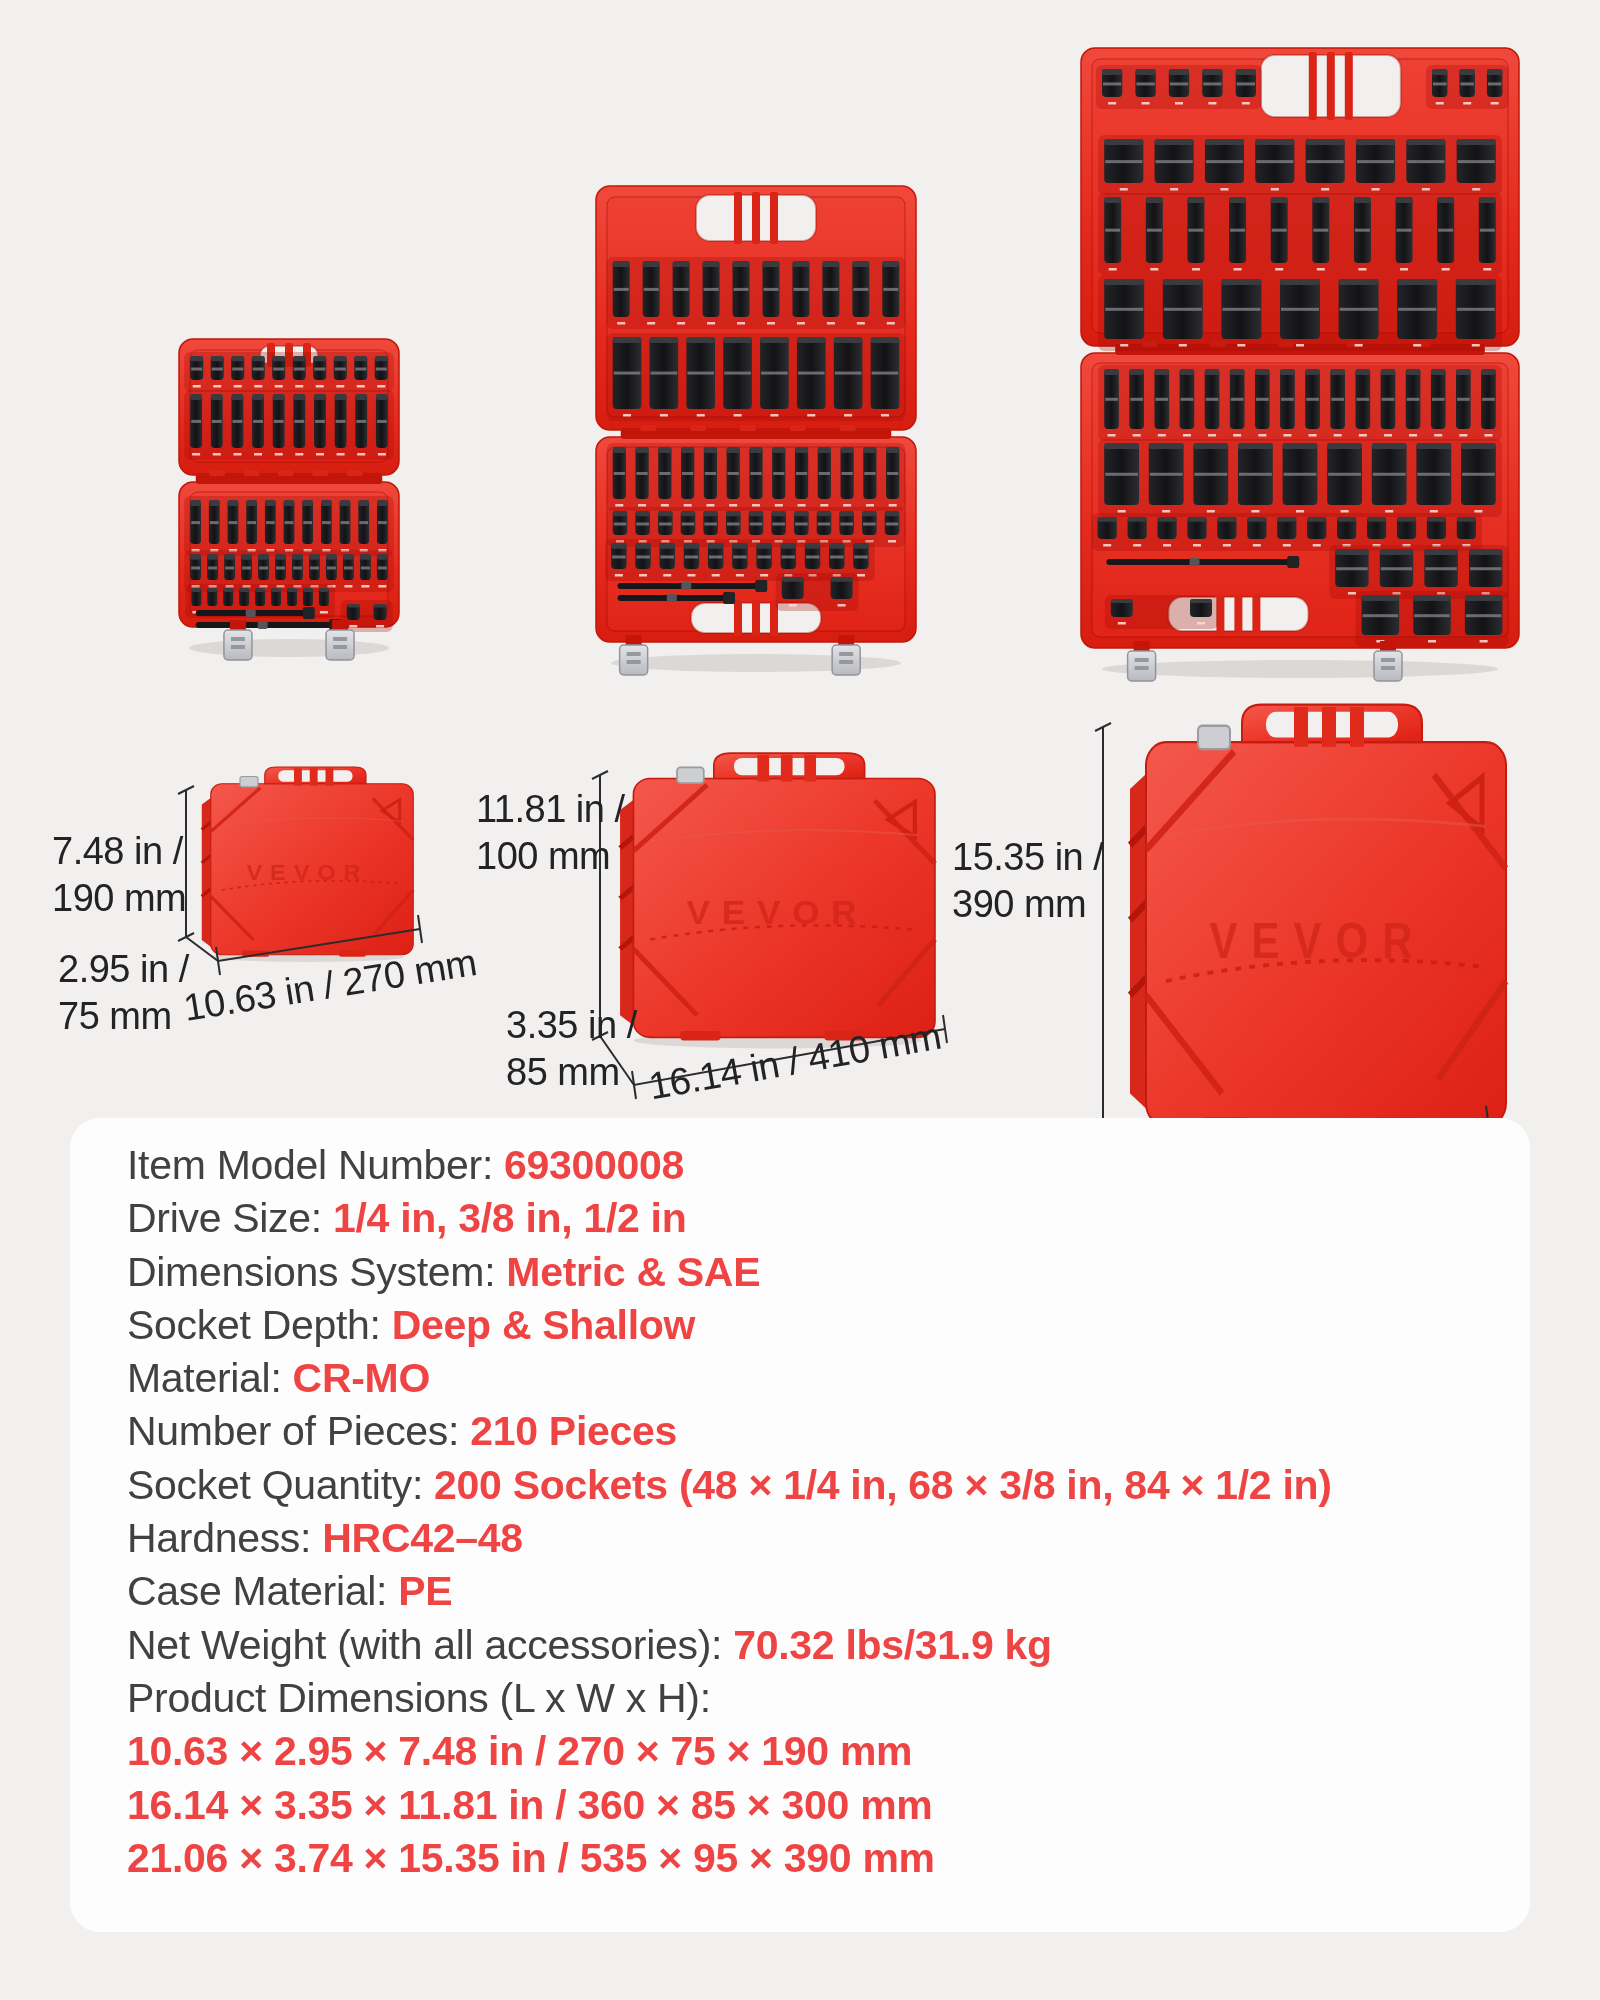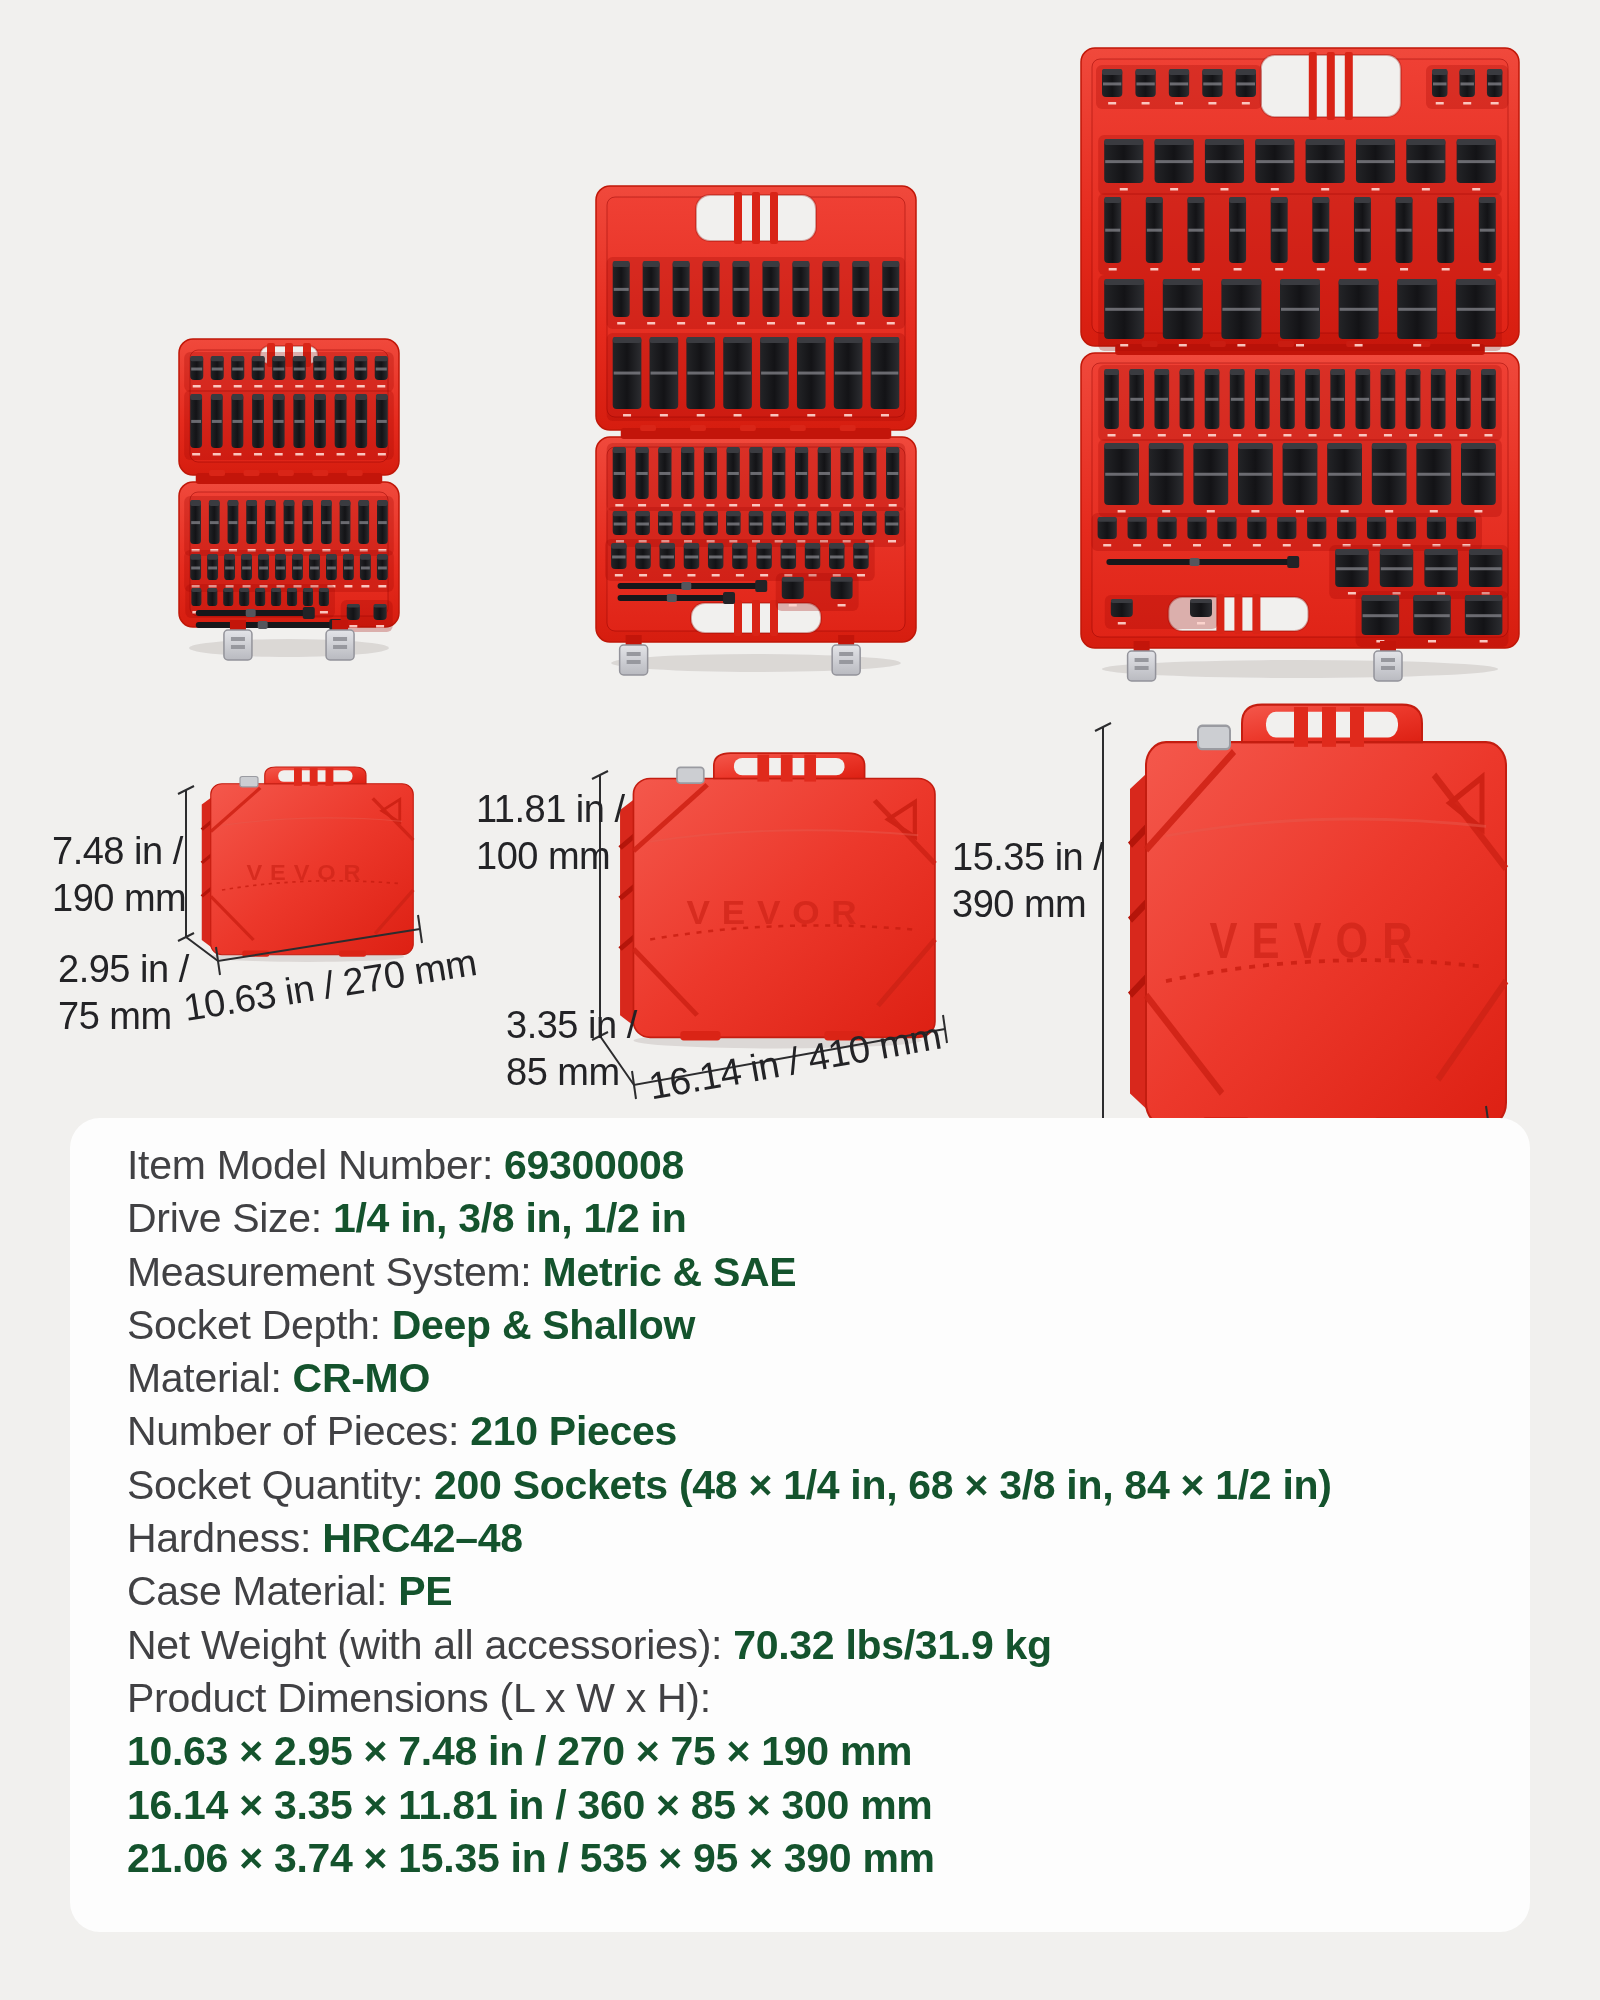--- a/index.html
+++ b/index.html
@@ -4,21 +4,21 @@
 <style>
   html,body{margin:0;padding:0;background:#e4e3e1;}
   .scene{position:relative;width:1600px;height:2000px;background:#f1f0ee;overflow:hidden;
          font-family:"Liberation Sans",sans-serif;}
   .scene svg{position:absolute;display:block;}
   .dim-label{position:absolute;font-size:38px;color:#232326;line-height:47px;letter-spacing:-0.5px;white-space:pre;}
   .dim-label.rot{text-align:center;}
   .spec-panel{position:absolute;left:70px;top:1118px;width:1460px;height:814px;background:#fdfdfd;
               border-radius:30px;box-sizing:border-box;padding:21px 40px 0 57px;}
   .spec-row{font-size:41px;line-height:53.3px;color:#414144;letter-spacing:-0.3px;white-space:pre;}
-  .spec-row .val{color:#14532d;font-weight:700;}
+  .spec-row .val{color:#ef4444;font-weight:700;}
   .emboss{font-family:"Liberation Sans",sans-serif;font-weight:700;font-size:21px;letter-spacing:7px;
           fill:#cf2418;opacity:.72;}
   .dimline{stroke:#2c2c2e;stroke-width:2;fill:none;}
 </style>
 </head>
 <body>
 
 <div class="scene">
 
   <svg width="0" height="0">
@@ -973,21 +973,21 @@
   <div class="dim-label" style="left:506px;top:1002px"><span>3.35 in /</span><br><span>85 mm</span></div>
   <div class="dim-label rot" style="left:630px;top:1038px;width:330px;transform:rotate(-10deg)">16.14 in / 410 mm</div>
 
   <div class="dim-label" style="left:952px;top:834px"><span>15.35 in /</span><br><span>390 mm</span></div>
   <div class="dim-label" style="left:992px;top:1196px"><span>3.74 in /</span><br><span>95 mm</span></div>
   <div class="dim-label rot" style="left:1150px;top:1165px;width:360px;transform:rotate(-12deg)">21.06 in / 535 mm</div>
 
   <section class="spec-panel">
     <div class="spec-row"><span class="lbl">Item Model Number: </span><span class="val">69300008</span></div>
     <div class="spec-row"><span class="lbl">Drive Size: </span><span class="val">1/4 in, 3/8 in, 1/2 in</span></div>
-    <div class="spec-row"><span class="lbl">Measurement System: </span><span class="val">Metric &amp; SAE</span></div>
+    <div class="spec-row"><span class="lbl">Dimensions System: </span><span class="val">Metric &amp; SAE</span></div>
     <div class="spec-row"><span class="lbl">Socket Depth: </span><span class="val">Deep &amp; Shallow</span></div>
     <div class="spec-row"><span class="lbl">Material: </span><span class="val">CR-MO</span></div>
     <div class="spec-row"><span class="lbl">Number of Pieces: </span><span class="val">210 Pieces</span></div>
     <div class="spec-row"><span class="lbl">Socket Quantity: </span><span class="val">200 Sockets (48 × 1/4 in, 68 × 3/8 in, 84 × 1/2 in)</span></div>
     <div class="spec-row"><span class="lbl">Hardness: </span><span class="val">HRC42–48</span></div>
     <div class="spec-row"><span class="lbl">Case Material: </span><span class="val">PE</span></div>
     <div class="spec-row"><span class="lbl">Net Weight (with all accessories): </span><span class="val">70.32 lbs/31.9 kg</span></div>
     <div class="spec-row"><span class="lbl">Product Dimensions (L x W x H):</span></div>
     <div class="spec-row"><span class="val">10.63 × 2.95 × 7.48 in / 270 × 75 × 190 mm</span></div>
     <div class="spec-row"><span class="val">16.14 × 3.35 × 11.81 in / 360 × 85 × 300 mm</span></div>

